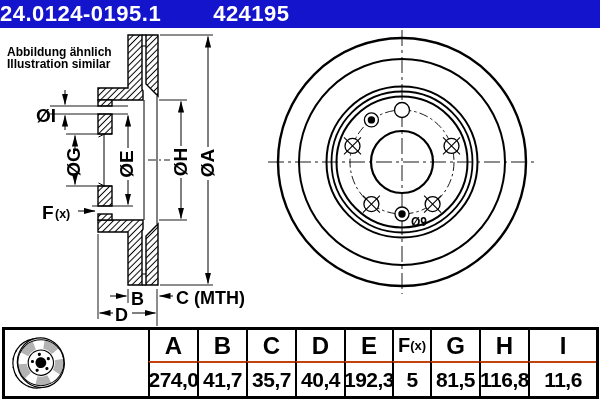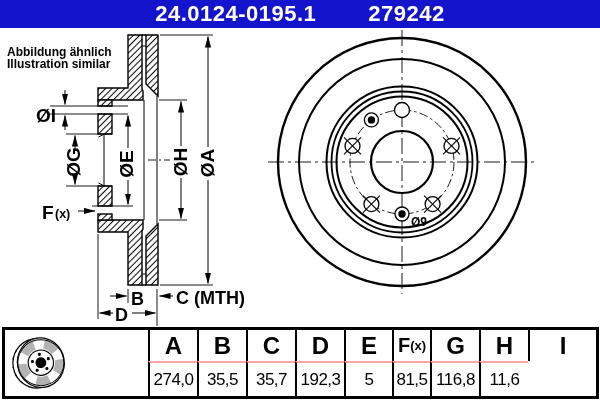--- a/index.html
+++ b/index.html
@@ -1,41 +1,41 @@
 <!DOCTYPE html>
 <html><head>
 <meta charset="utf-8">
 <style>
   html,body{margin:0;padding:0;background:#fff;}
   #stage{position:relative;width:600px;height:400px;background:#fff;overflow:hidden;
          font-family:"Liberation Sans",sans-serif;}
   .header-bar{position:absolute;left:0;top:0;width:600px;height:28px;background:#1414cc;
-              display:flex;align-items:center;justify-content:center;gap:52px;}
+              display:flex;align-items:center;gap:52px;}
   .header-bar span{color:#fff;font-weight:bold;font-size:22px;letter-spacing:.5px;}
   .note{position:absolute;left:7px;top:47px;font-size:12px;line-height:11.5px;font-weight:bold;color:#000;}
   svg.drawing{position:absolute;left:0;top:28px;}
   svg text{font-family:"Liberation Sans",sans-serif;font-weight:bold;fill:#000;}
   .spec-table{position:absolute;left:2px;top:327px;width:591px;height:66px;border:3px solid #000;
               display:grid;grid-template-columns:143px 49px 49px 49px 49px 48px 38px 49px 49px auto;
               grid-template-rows:31px auto;background:#fff;}
   .cell{border-left:2px solid #000;display:flex;align-items:center;justify-content:center;color:#000;}
   .hdr{font-weight:bold;font-size:24px;}
-  .val{border-top:2px solid #fca5a5;font-weight:normal;font-size:17px;letter-spacing:-0.5px;}
+  .val{border-top:2px solid #c2410c;font-weight:bold;font-size:21px;letter-spacing:-0.5px;}
   .img-cell{grid-row:1/3;border-left:none;display:flex;align-items:center;justify-content:flex-start;padding-left:4px;}
   .fx-main{font-weight:bold;font-size:20px;}
   .fx-sub{font-weight:bold;font-size:13px;}
 </style>
 </head>
 <body>
 
 <div id="stage">
 
   <div class="header-bar" style="background: rgb(20, 20, 204);">
     <span>24.0124-0195.1</span>
-    <span>279242</span>
+    <span>424195</span>
   </div>
 
   <div class="note">
     <div>Abbildung ähnlich</div>
     <div>Illustration similar</div>
   </div>
 
   <svg class="drawing" width="600" height="299" viewBox="0 28 600 299">
     <defs>
       <pattern id="hatch" patternUnits="userSpaceOnUse" width="4.5" height="4.5" patternTransform="rotate(-45)">
@@ -196,21 +196,22 @@
     <div class="cell hdr">
         <span>G</span>
       </div>
     <div class="cell hdr">
         <span>H</span>
       </div>
     <div class="cell hdr">
         <span>I</span>
       </div>
     <div class="cell val">274,0</div>
-    <div class="cell val">35,5</div>
+    <div class="cell val">41,7</div>
     <div class="cell val">35,7</div>
+    <div class="cell val">40,4</div>
     <div class="cell val">192,3</div>
     <div class="cell val">5</div>
     <div class="cell val">81,5</div>
     <div class="cell val">116,8</div>
     <div class="cell val">11,6</div>
   </div>
 </div>
 
 </body></html>

